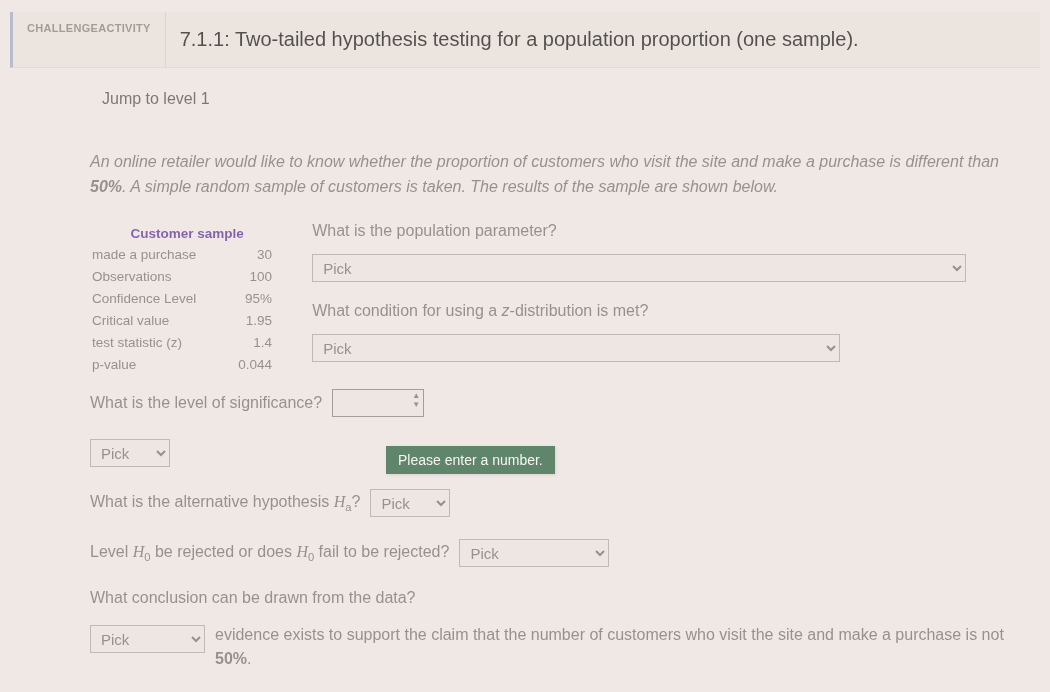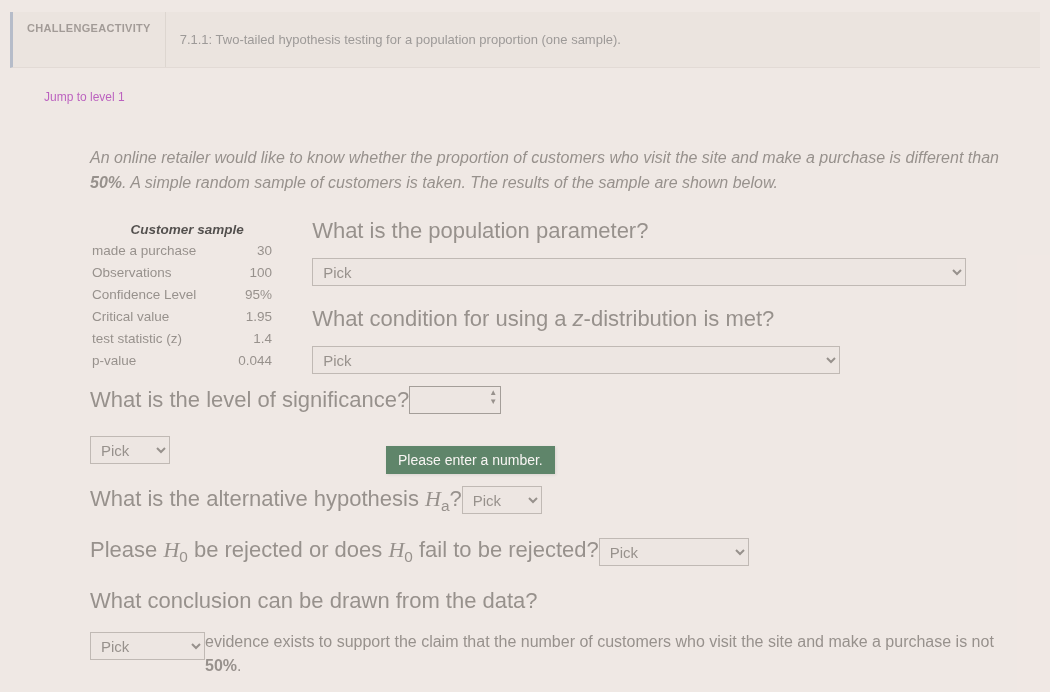--- a/index.html
+++ b/index.html
@@ -39,33 +39,33 @@
     .challenge-box div {
       font-size: 11px;
       font-weight: 700;
       color: #7c7672;
       letter-spacing: 0.3px;
     }
     .title-box {
       display: flex;
       align-items: center;
       padding-left: 14px;
-      font-size: 13px;
-      color: #737373;
+      font-size: 20px;
+      color: #000000;
     }
     .faint-note {
       font-size: 12px;
       color: #b8aaa2;
       margin: 22px 0 0 34px;
       opacity: 0.6;
     }
     .jump-link {
-      font-size: 12px;
-      color: #a21caf;
-      margin: 22px 0 0 44px;
+      font-size: 16px;
+      color: #404040;
+      margin: 22px 0 0 102px;
     }
     .content {
       padding: 0 34px 0 90px;
     }
     .intro {
       margin-top: 42px;
       font-size: 16px;
       line-height: 1.55;
       color: #6b6662;
       font-style: italic;
@@ -75,38 +75,37 @@
       margin-top: 22px;
       gap: 28px;
       align-items: flex-start;
     }
     .sample-table {
       font-size: 13.5px;
       color: #6b6662;
     }
     .sample-table .th {
       font-weight: 700;
-      font-style: italic;
       text-align: center;
       padding: 2px 6px;
-      color: #000000;
+      color: #4c1d95;
     }
     .sample-table td {
       padding: 2.5px 10px 2.5px 0;
       white-space: nowrap;
     }
     .sample-table td.val {
       text-align: right;
       padding-left: 30px;
     }
     .rhs {
       flex: 1;
     }
     .qlabel {
-      font-size: 22px;
+      font-size: 16px;
       color: #6b6662;
     }
     select.pick {
       font-size: 15px;
       padding: 4px 6px;
       border: 1px solid #a9a39e;
       background: #efe9e5;
       color: #6b6662;
       height: 28px;
     }
@@ -114,20 +113,21 @@
     .pick-med { width: 528px; }
     .pick-sm { width: 80px; }
     .pick-xs { width: 150px; }
     .pick-xxs { width: 115px; }
     .bottom-questions {
       margin-top: 12px;
     }
     .brow {
       display: flex;
       align-items: center;
+      gap: 10px;
       margin-bottom: 22px;
       flex-wrap: wrap;
     }
     .spin-wrap {
       position: relative;
       display: flex;
       align-items: center;
     }
     input.spinner {
       width: 92px;
@@ -255,21 +255,21 @@
       <span class="qlabel">
         <span>What is the alternative hypothesis </span><span class="math-i">H</span><span class="sub">a</span>?
       </span>
       <select class="pick pick-sm">
         <option>Pick</option>
       </select>
     </div>
 
     <div class="brow">
       <span class="qlabel">
-        <span>Please </span><span class="math-i">H</span><span class="sub">0</span><span> be rejected or does </span><span class="math-i">H</span><span class="sub">0</span><span> fail to be rejected?</span>
+        <span>Level </span><span class="math-i">H</span><span class="sub">0</span><span> be rejected or does </span><span class="math-i">H</span><span class="sub">0</span><span> fail to be rejected?</span>
       </span>
       <select class="pick pick-xs">
         <option>Pick</option>
       </select>
     </div>
 
     <div class="qlabel" style="margin-bottom:16px;">What conclusion can be drawn from the data?</div>
 
     <div class="brow" style="align-items:flex-start;">
       <select class="pick pick-xxs" style="margin-top:2px;">

